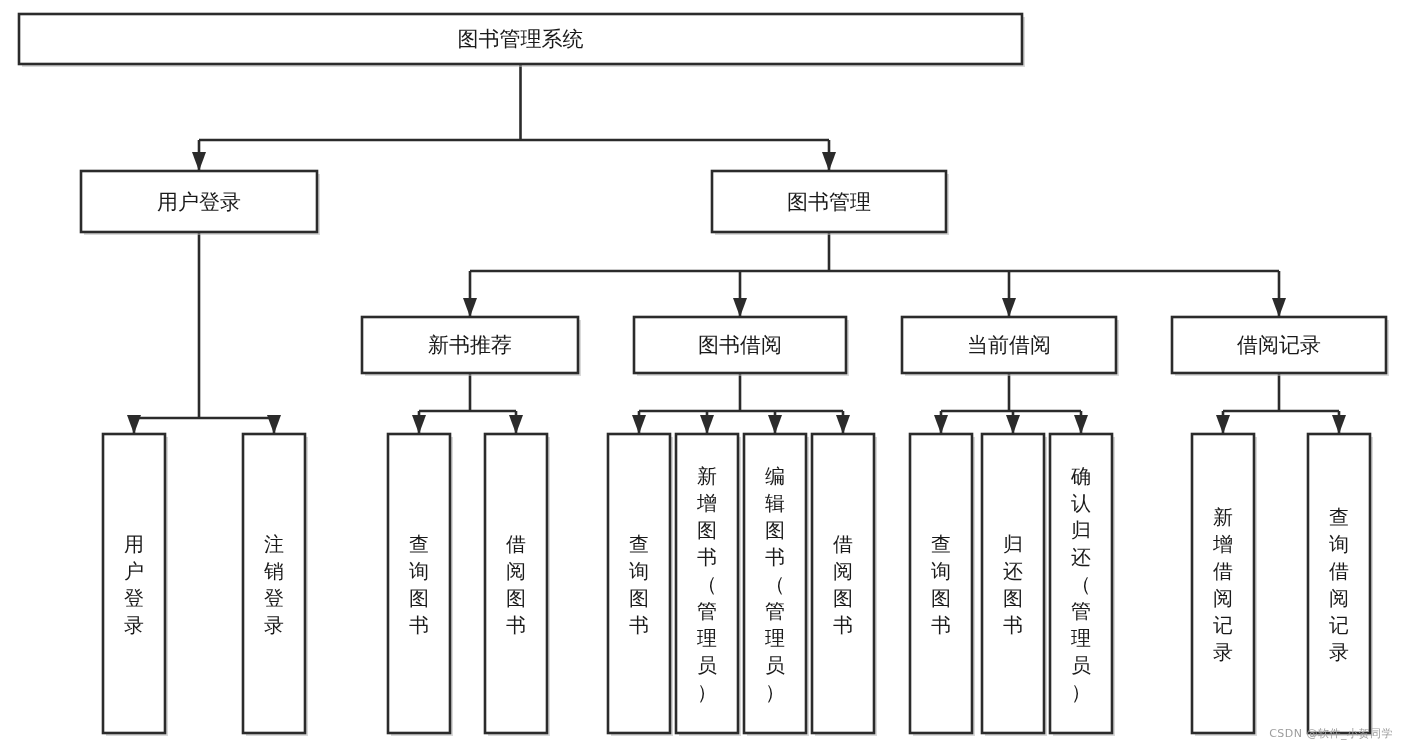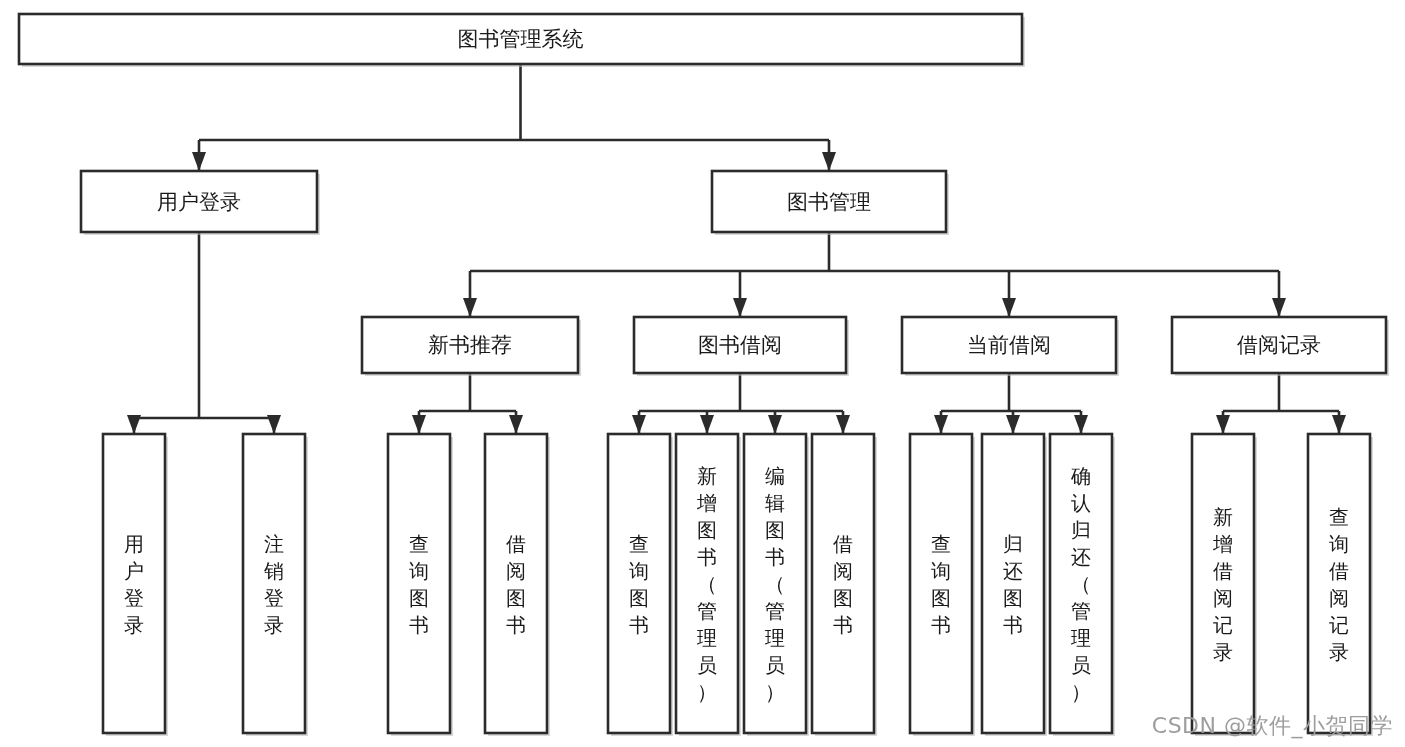--- a/index.html
+++ b/index.html
@@ -58,21 +58,21 @@
     font-size: 20px;
     fill: #1a1a1a;
     text-anchor: middle;
     white-space: pre;
   }
   .watermark {
     position: absolute;
     right: 12px;
     bottom: 6px;
     font-family: "DejaVu Sans", "Liberation Sans", sans-serif;
-    font-size: 22px;
+    font-size: 11px;
     color: #9d9d9d;
     letter-spacing: 0.5px;
     user-select: none;
     pointer-events: none;
   }
 </style>
 </head>
 <body>
 
 <div id="diagram-root">

